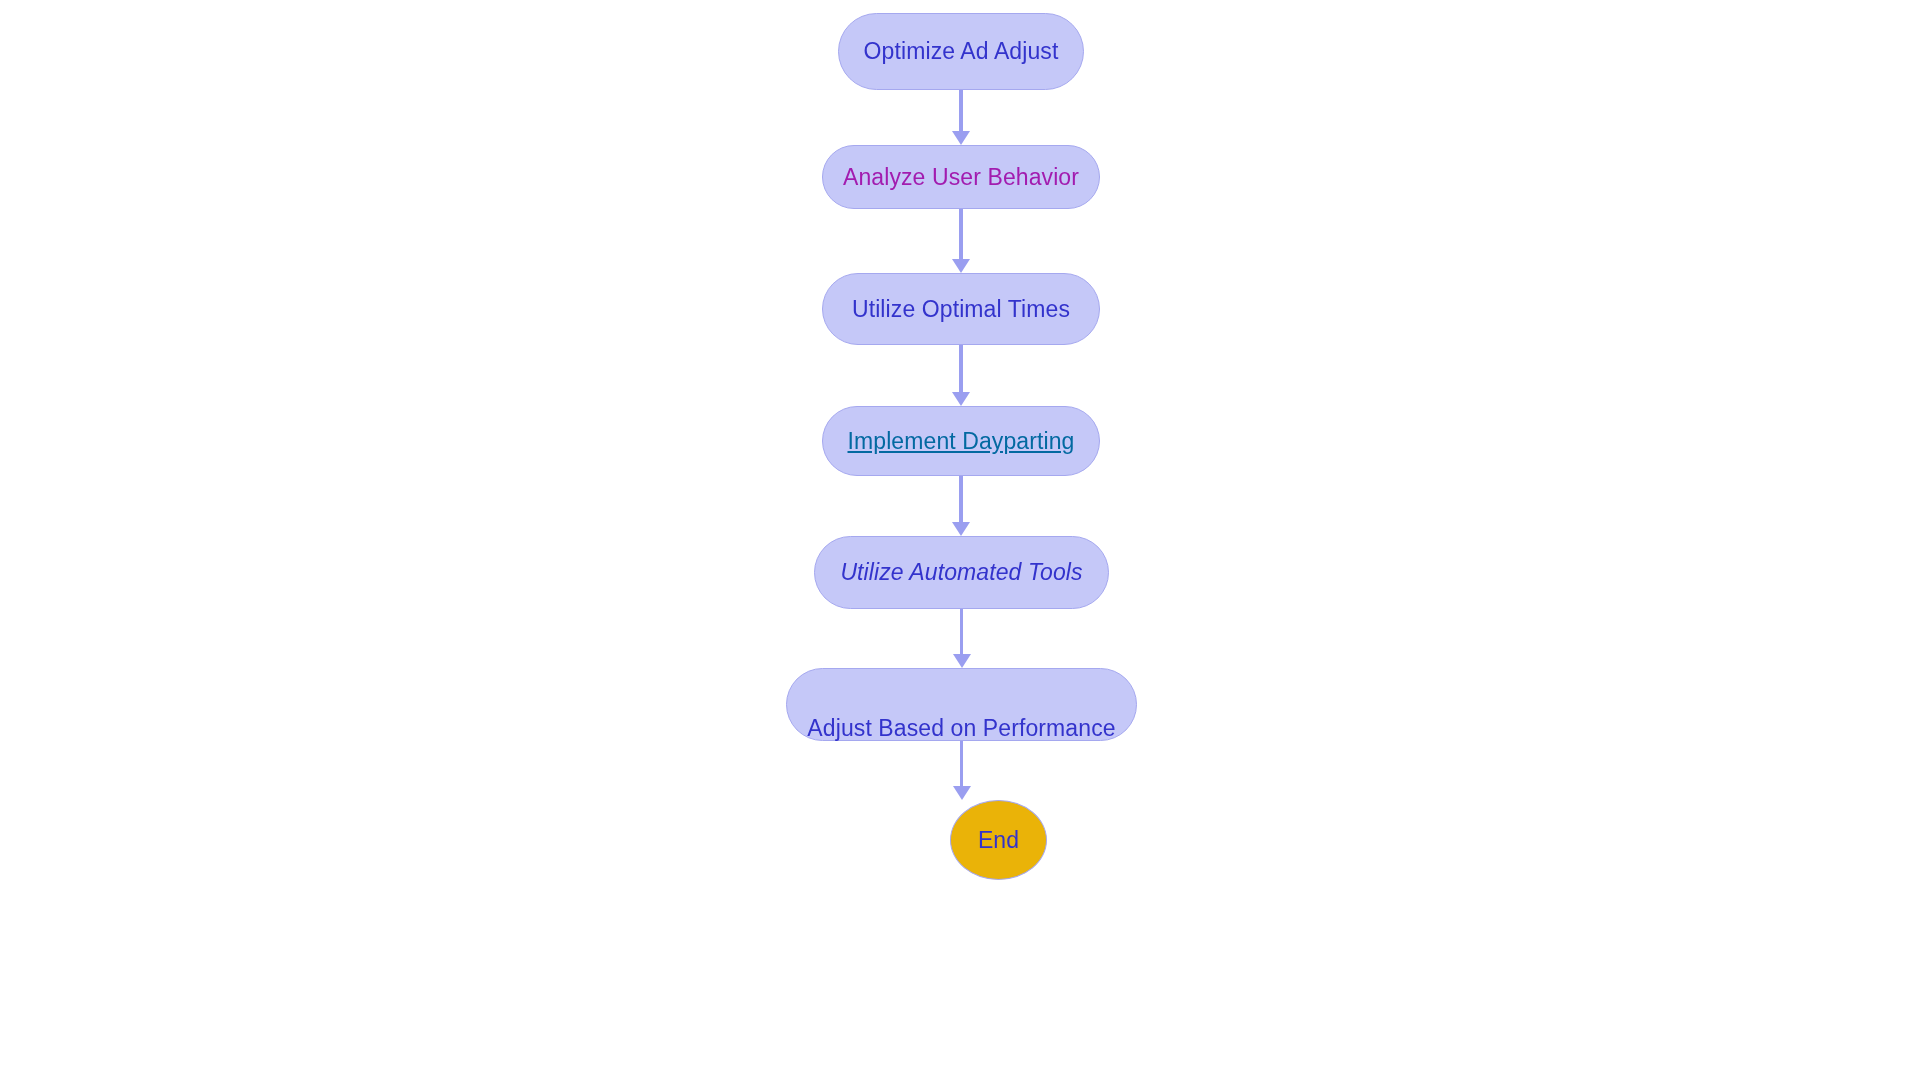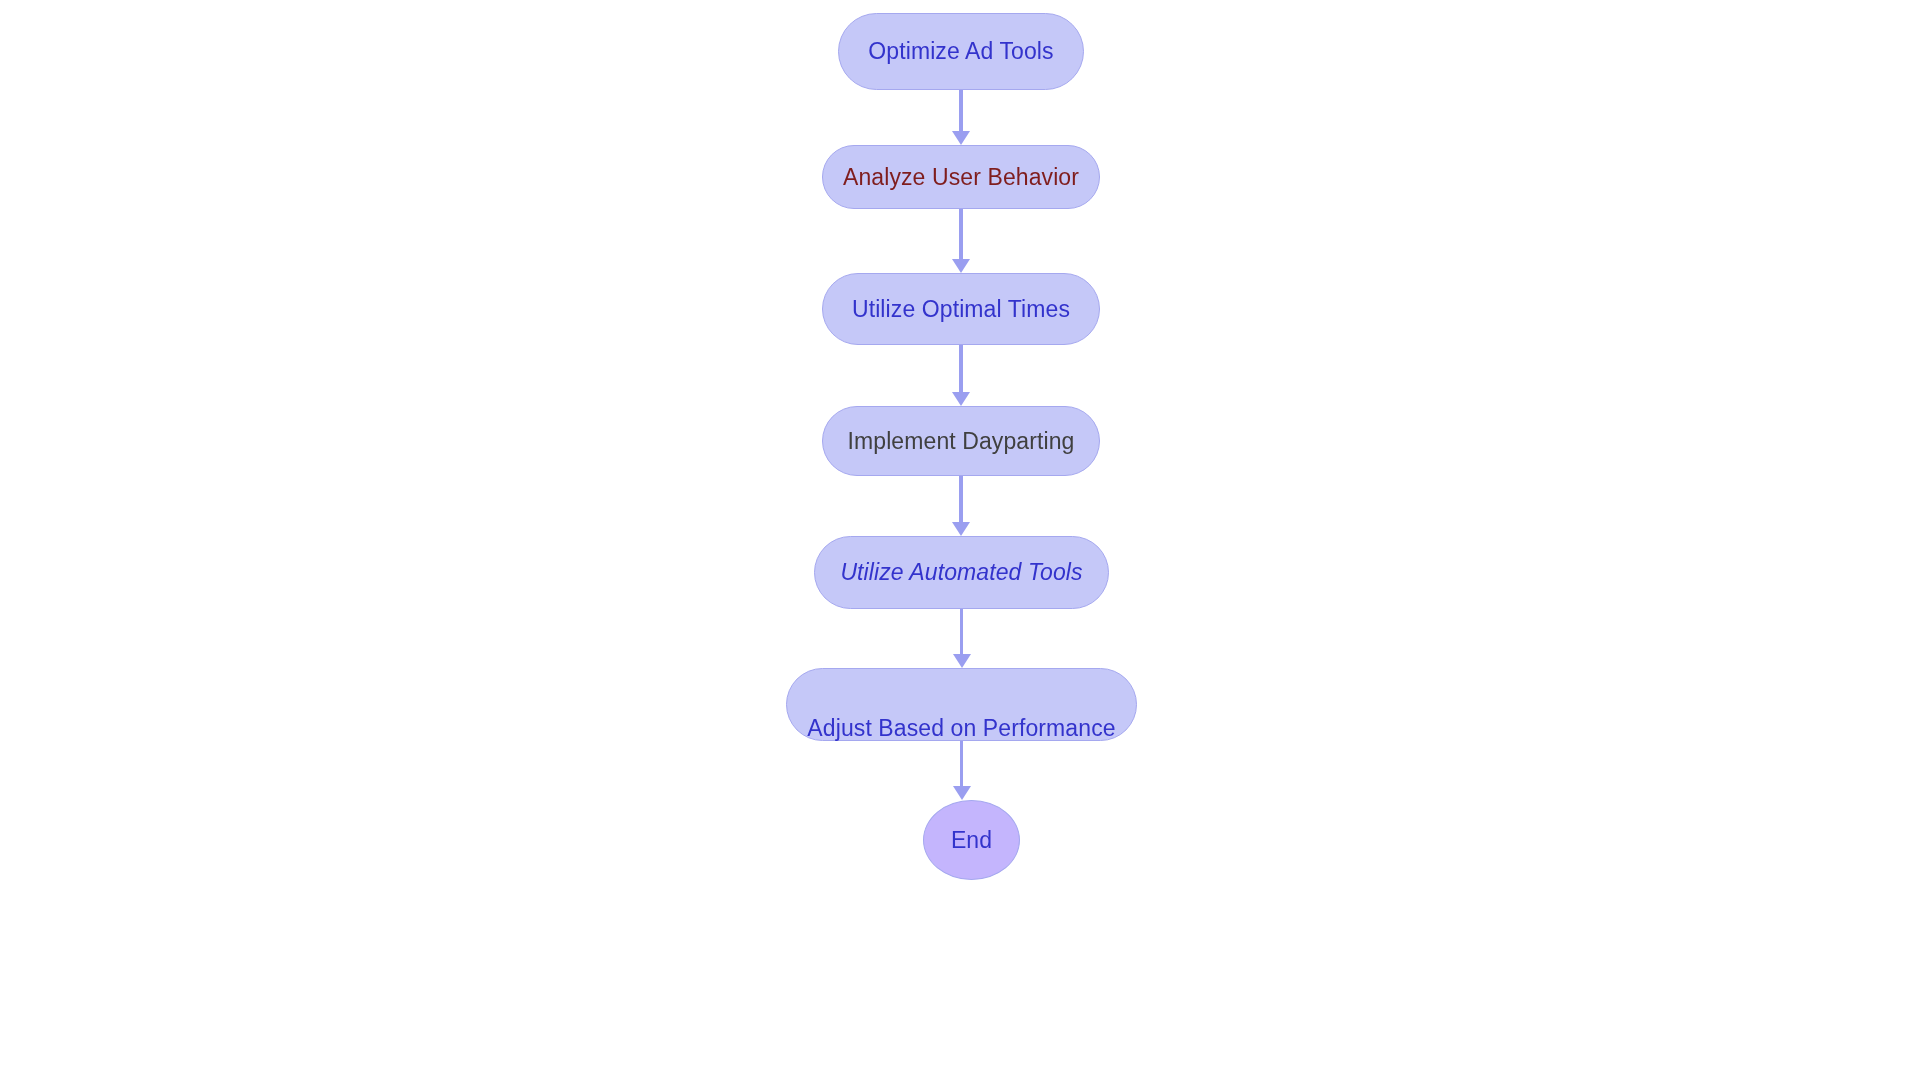--- a/index.html
+++ b/index.html
@@ -98,33 +98,33 @@
     </div>
     <div class="connector" style="left: 961.5px; top: 609px; height: 59px;">
       <div class="conn-line" style="height: 46px; background: rgb(154, 158, 240);"></div>
       <div class="conn-arrow" style="top: 45px; border-top-color: rgb(154, 158, 240);"></div>
     </div>
     <div class="connector" style="left: 961.5px; top: 741px; height: 59px;">
       <div class="conn-line" style="height: 46px; background: rgb(154, 158, 240);"></div>
       <div class="conn-arrow" style="top: 45px; border-top-color: rgb(154, 158, 240);"></div>
     </div>
     <div class="node" style="left: 838px; top: 13px; width: 246px; height: 77px; background: rgb(197, 200, 248); border-color: rgb(165, 168, 239); color: rgb(51, 51, 204);">
-      <span class="node-label" style="color: rgb(51, 51, 204);">Optimize Ad Tools</span>
+      <span class="node-label" style="color: rgb(51, 51, 204);">Optimize Ad Adjust</span>
     </div>
     <div class="node" style="left: 822px; top: 145px; width: 278px; height: 64px; background: rgb(197, 200, 248); border-color: rgb(165, 168, 239); color: rgb(51, 51, 204);">
-      <span class="node-label" style="color: #7f1d1d;">Analyze User Behavior</span>
+      <span class="node-label" style="color: #a21caf;">Analyze User Behavior</span>
     </div>
     <div class="node" style="left: 822px; top: 273px; width: 278px; height: 72px; background: rgb(197, 200, 248); border-color: rgb(165, 168, 239); color: rgb(51, 51, 204);">
       <span class="node-label" style="color: rgb(51, 51, 204);">Utilize Optimal Times</span>
     </div>
     <div class="node" style="left: 822px; top: 406px; width: 278px; height: 70px; background: rgb(197, 200, 248); border-color: rgb(165, 168, 239); color: rgb(51, 51, 204);">
-      <span class="node-label" style="color: #404040;">Implement Dayparting</span>
+      <span class="node-label" style="color: #0369a1; text-decoration: underline;">Implement Dayparting</span>
     </div>
     <div class="node" style="left: 814px; top: 536px; width: 295px; height: 73px; background: rgb(197, 200, 248); border-color: rgb(165, 168, 239); color: rgb(51, 51, 204); font-style: italic;">
       <span class="node-label" style="color: rgb(51, 51, 204);">Utilize Automated Tools</span>
     </div>
     <div class="node" style="left: 786px; top: 668px; width: 351px; height: 73px; background: rgb(197, 200, 248); border-color: rgb(165, 168, 239); color: rgb(51, 51, 204); align-items: flex-end;">
       <span class="node-label" style="color: rgb(51, 51, 204);">Adjust Based on Performance</span>
     </div>
-    <div class="node terminator" style="left: 923px; top: 800px; width: 97px; height: 80px; background: #c4b5fd; border-color: rgb(165, 168, 239); color: rgb(51, 51, 204);">
+    <div class="node terminator" style="left: 950px; top: 800px; width: 97px; height: 80px; background: #eab308; border-color: rgb(165, 168, 239); color: rgb(51, 51, 204);">
       <span class="node-label" style="color: rgb(51, 51, 204);">End</span>
     </div>
   </div>
 
 </body></html>

